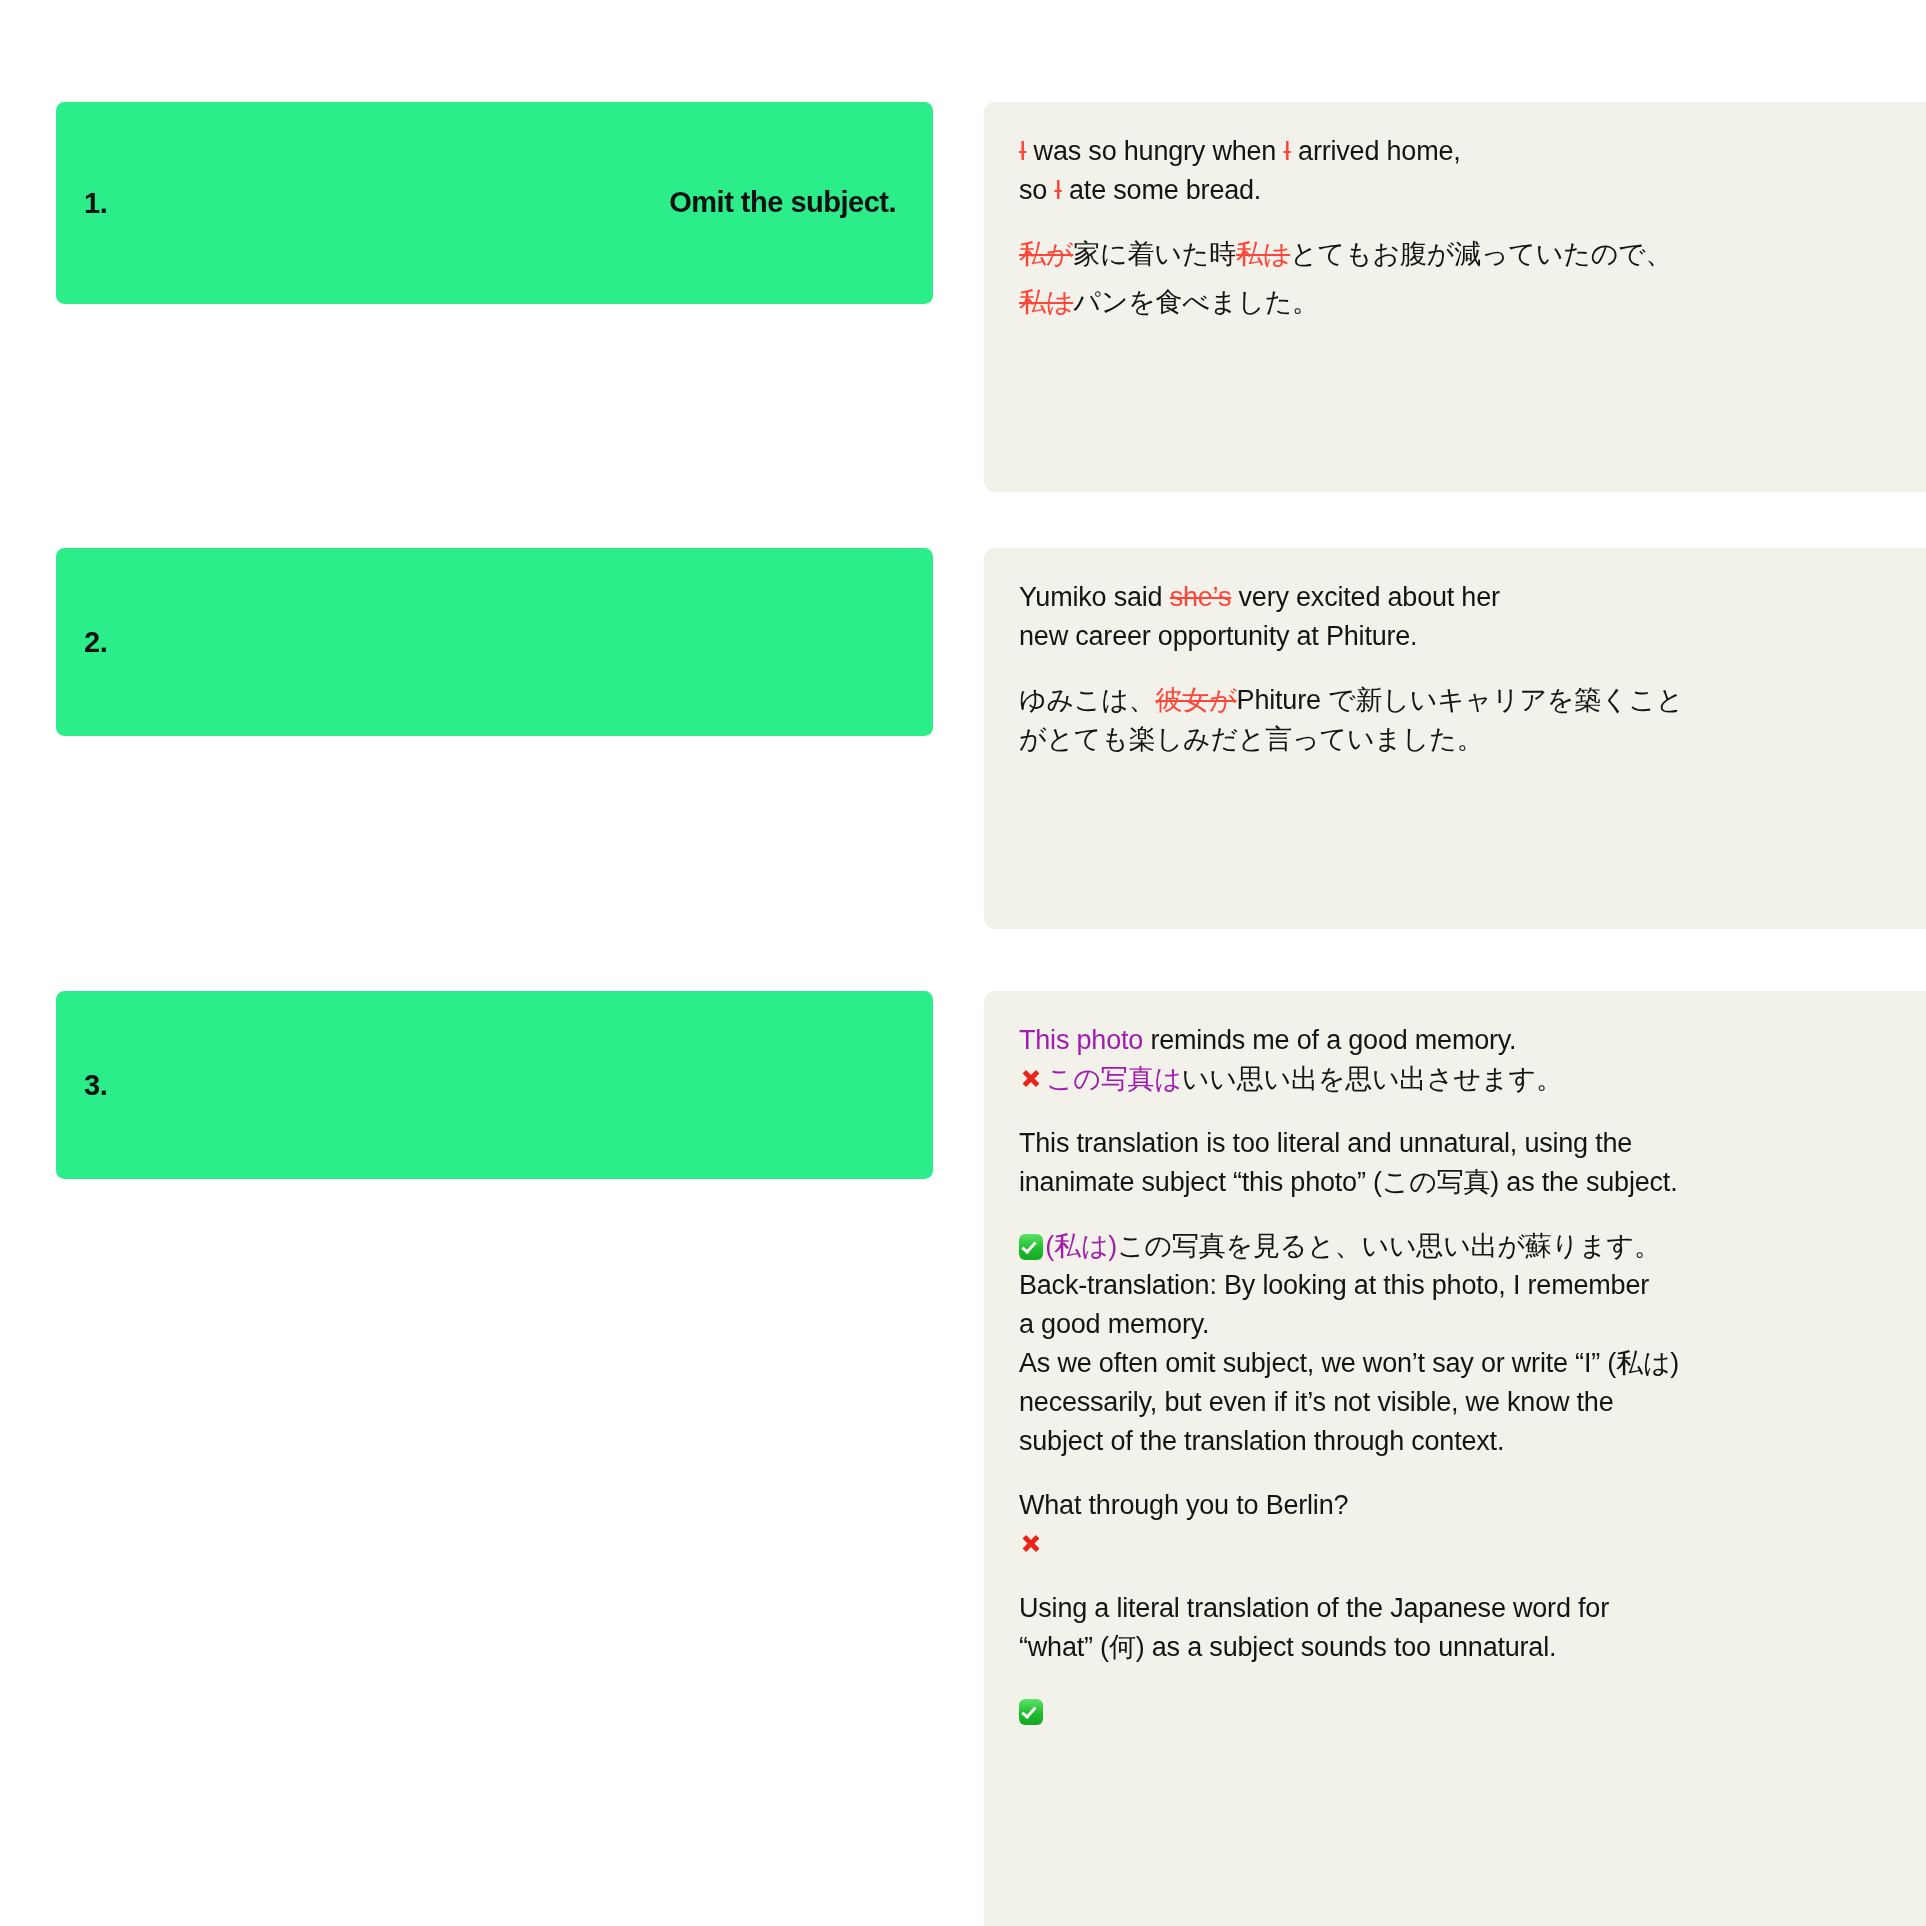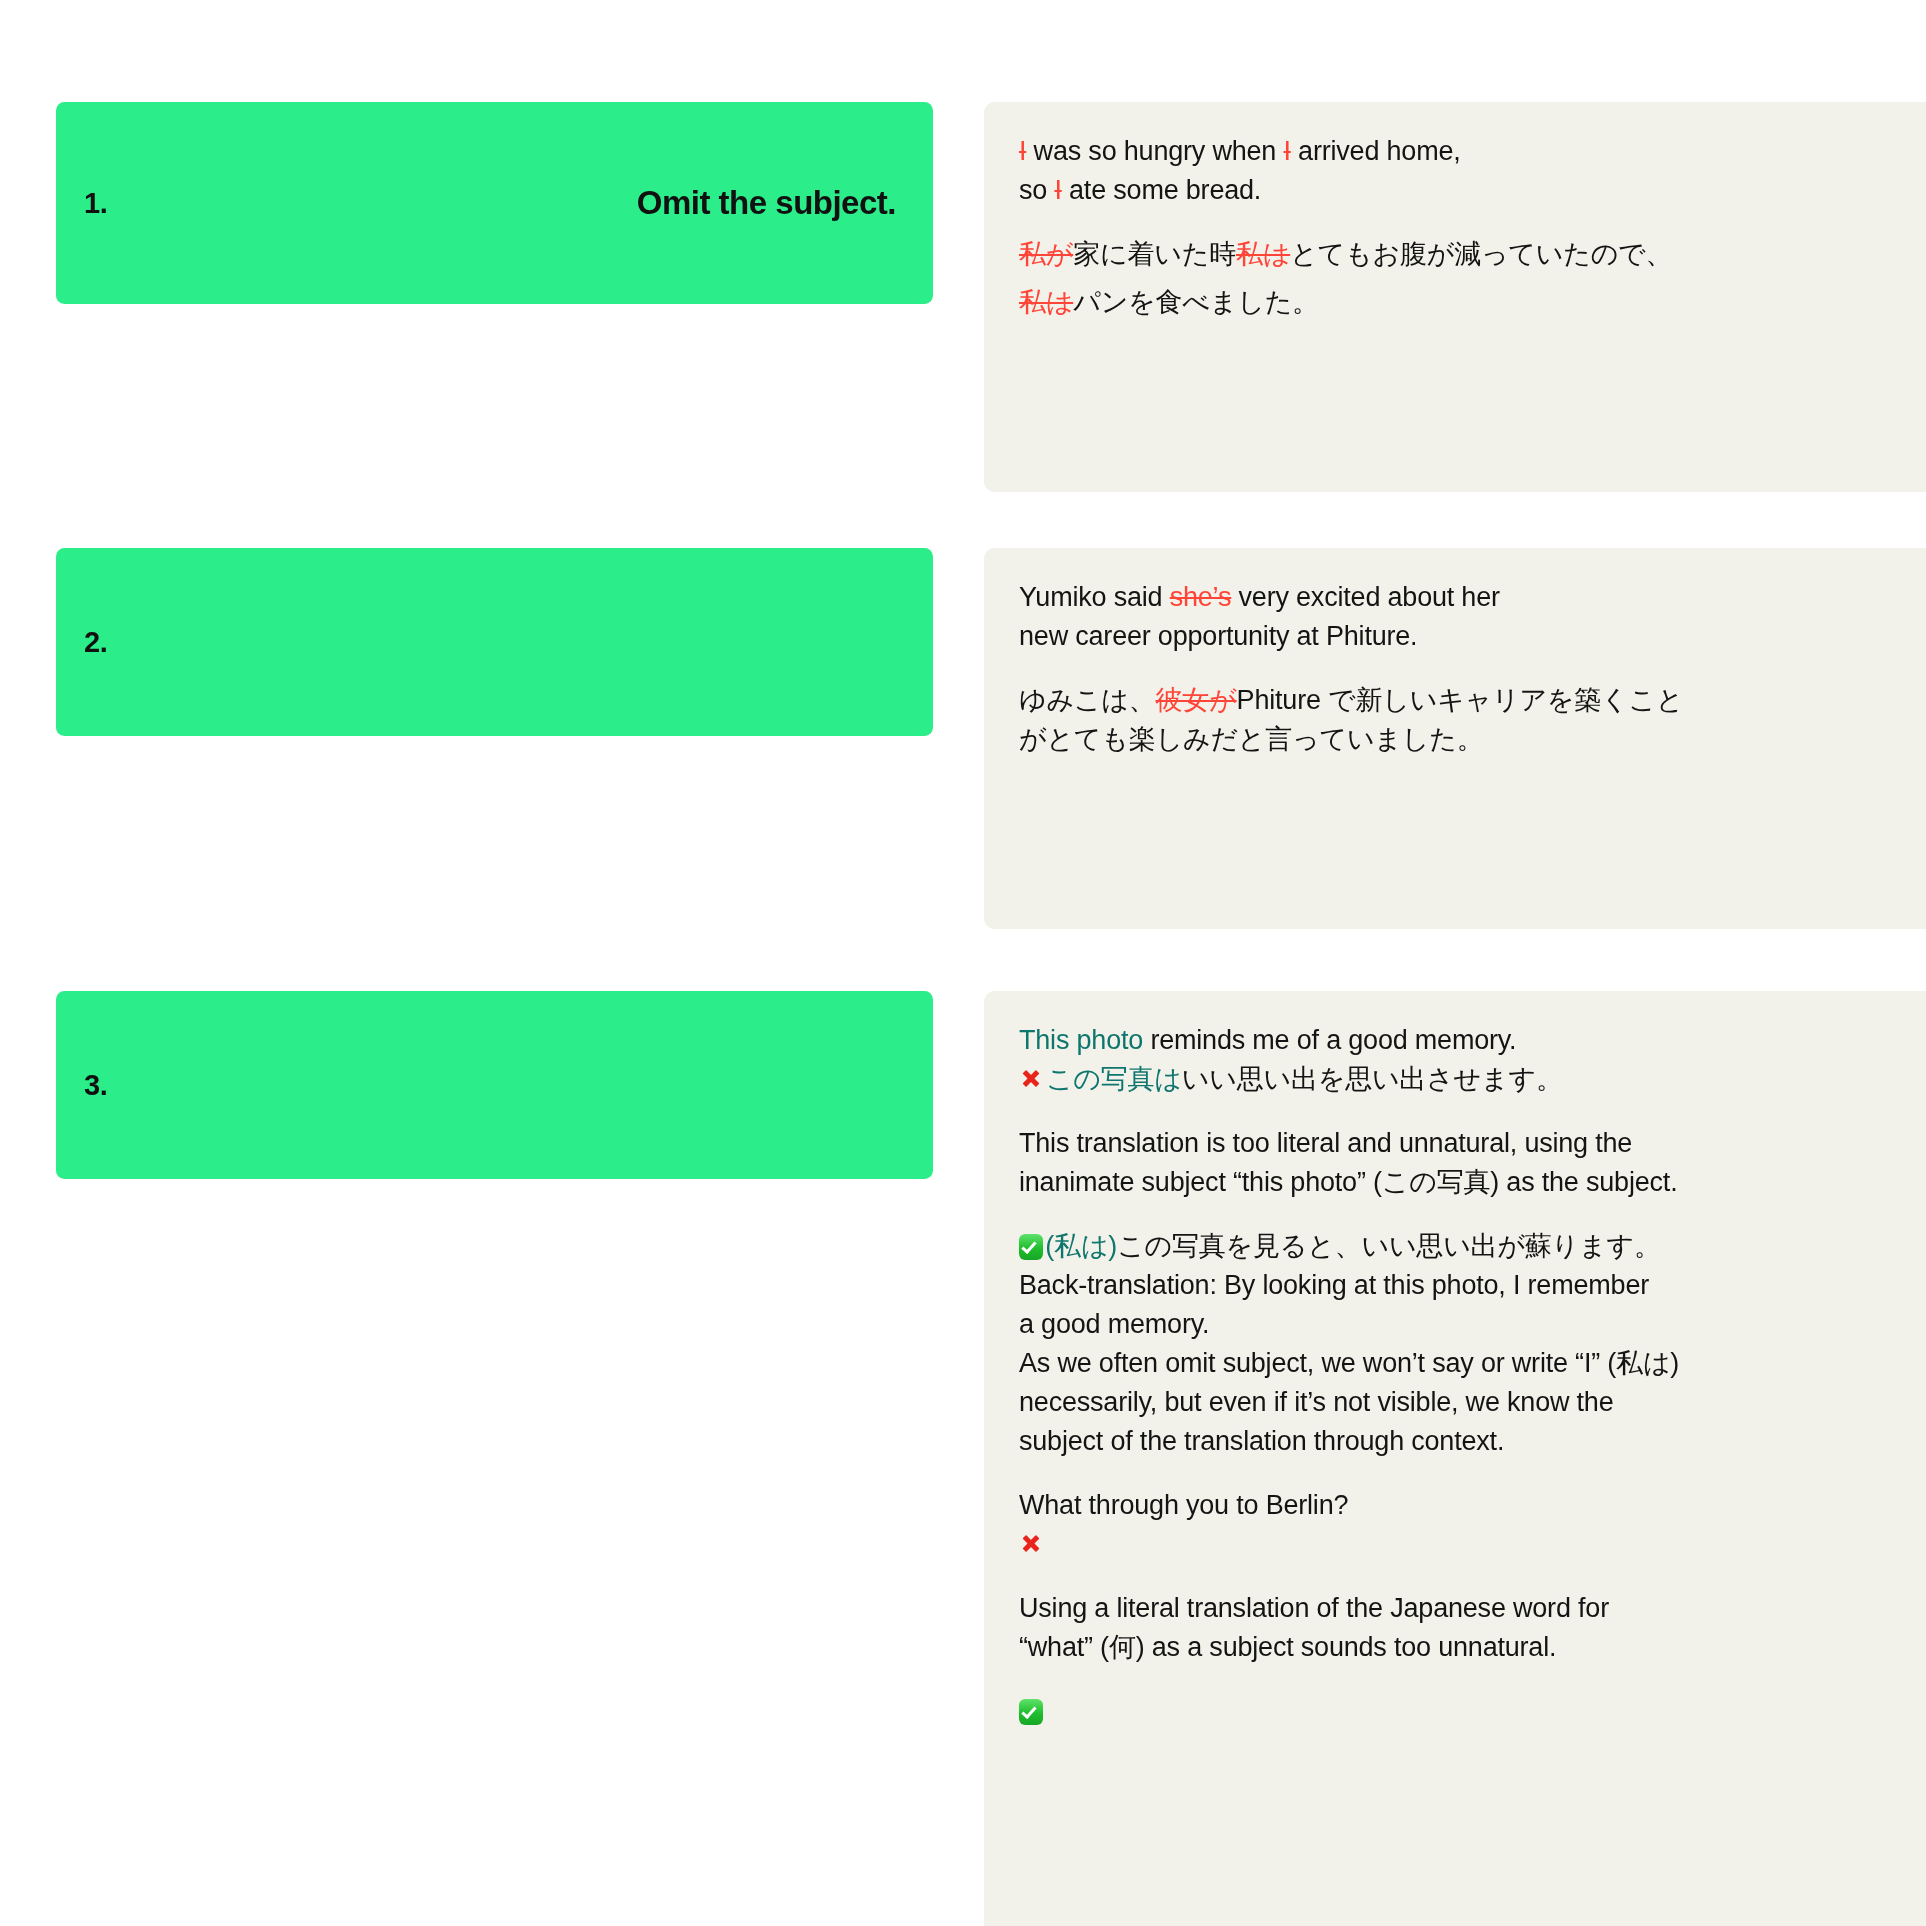--- a/index.html
+++ b/index.html
@@ -24,21 +24,21 @@
     display:flex;align-items:center;
   }
   .rule-num{
     font-size:29px;font-weight:700;color:#111111;
     line-height:1;letter-spacing:-0.4px;flex:0 0 auto;
     margin-right:15.4px;
   }
   .rule-title{
     flex:1 1 auto;
     text-align:right;
-    font-size:33px;font-weight:700;color:#111111;
+    font-size:29px;font-weight:700;color:#111111;
     line-height:1.17;letter-spacing:-0.5px;
     white-space:pre-line;
   }
 
   
   .ex-panel{
     position:absolute;
     left:984px;width:1322px;
     background:#F2F2EA;
     border-radius:10.8px;
@@ -51,21 +51,21 @@
     white-space:pre-line;
   }
   .ex-block + .ex-block{margin-top:25.4px;}
 
   
   .strike{
     color:#FF4438;
     text-decoration:line-through;
     text-decoration-thickness:1.9px;
   }
-  .red{color:#0f766e;}
+  .red{color:#a21caf;}
 
   
   .cross{
     display:inline-block;position:relative;
     width:23px;height:23px;vertical-align:-2.3px;
     margin-right:3.9px;
   }
   .cross::before,.cross::after{
     content:"";position:absolute;left:50%;top:2.3px;
     width:5px;height:19px;background:#E8241B;

